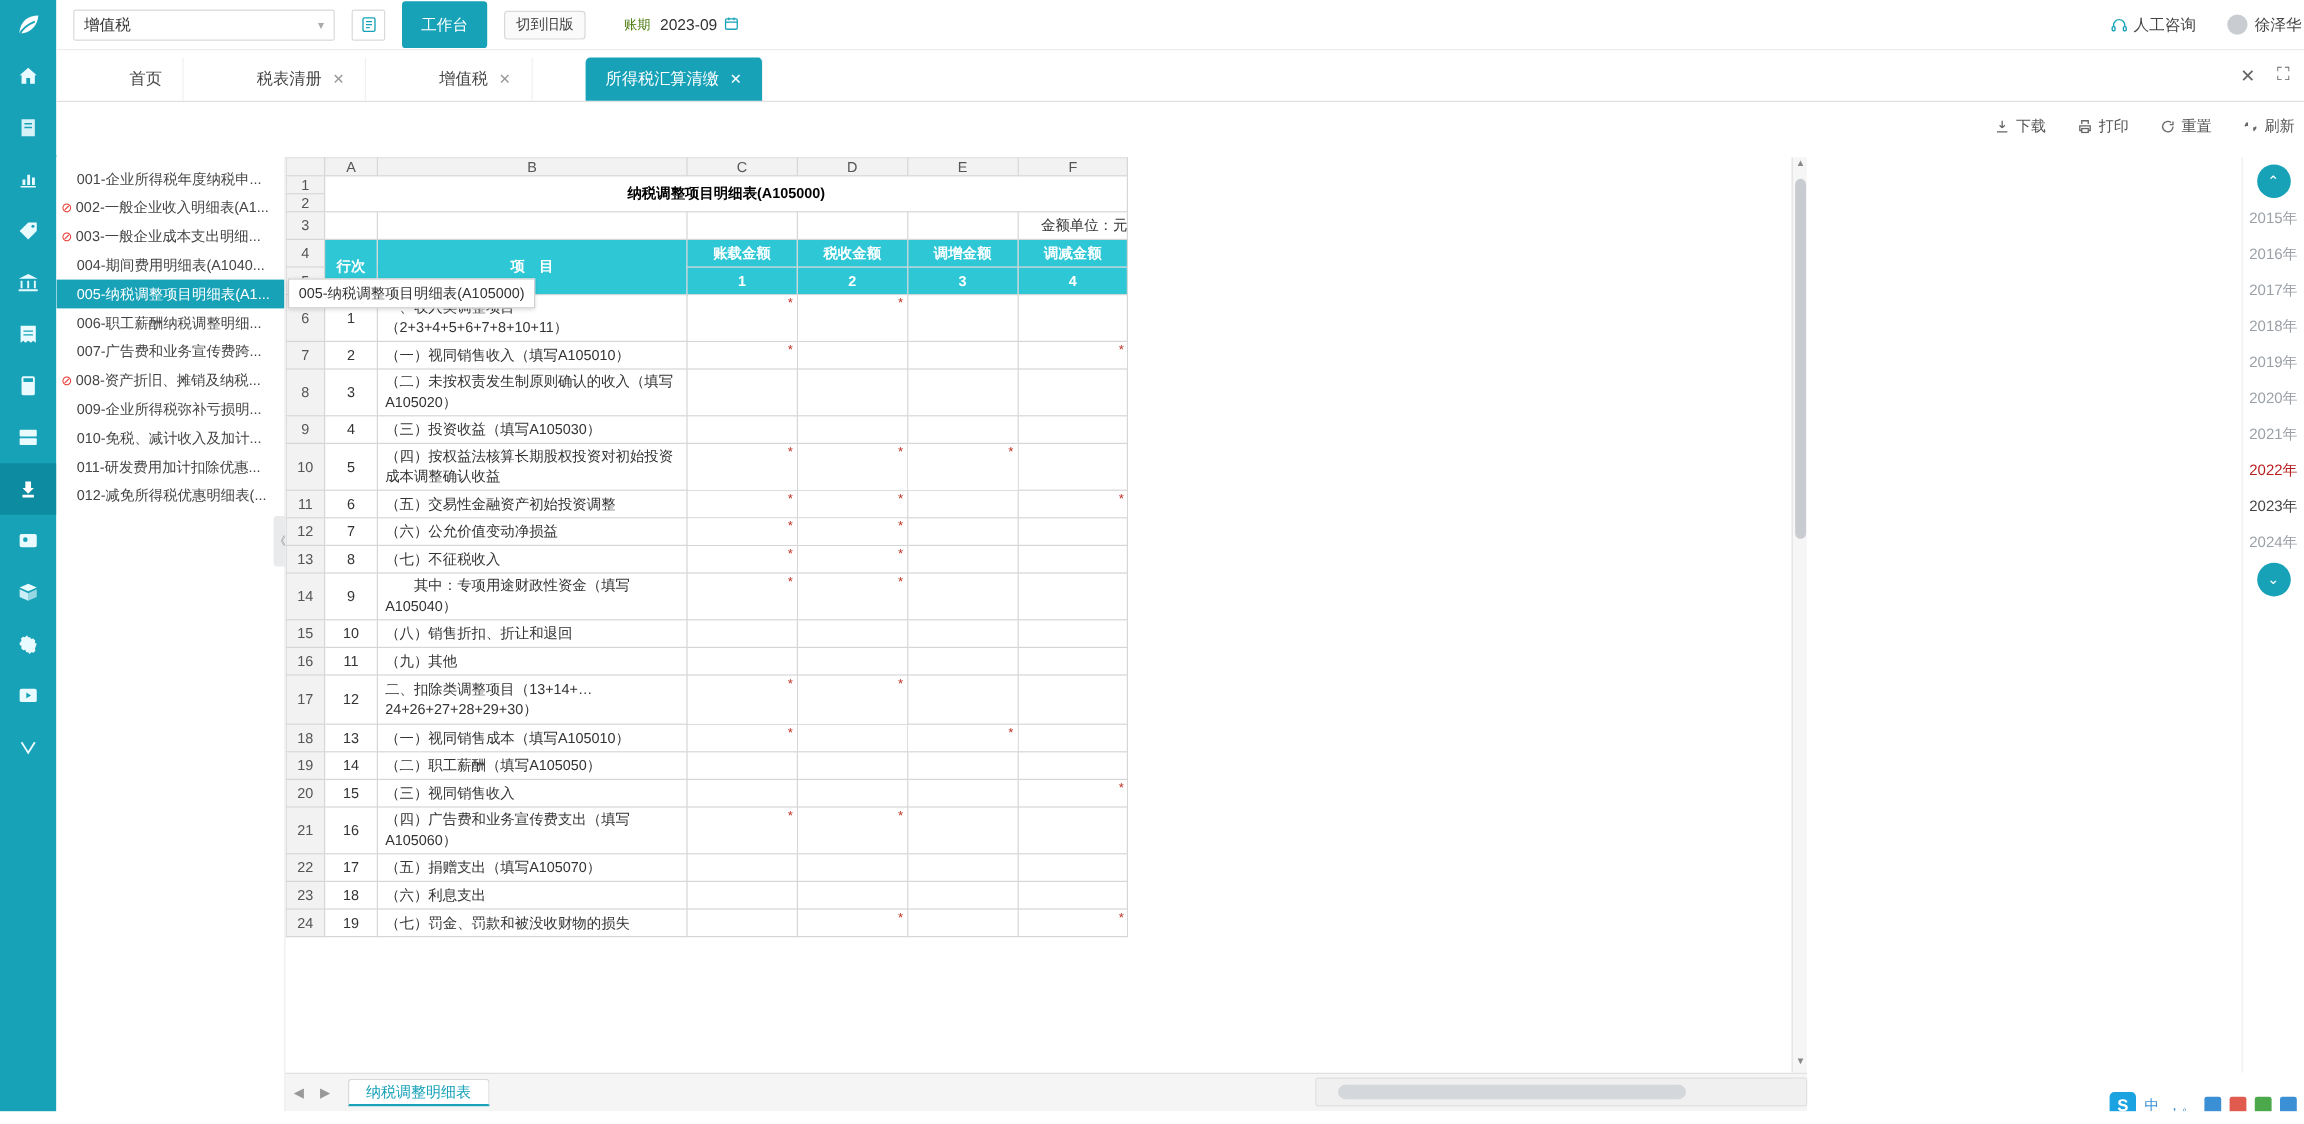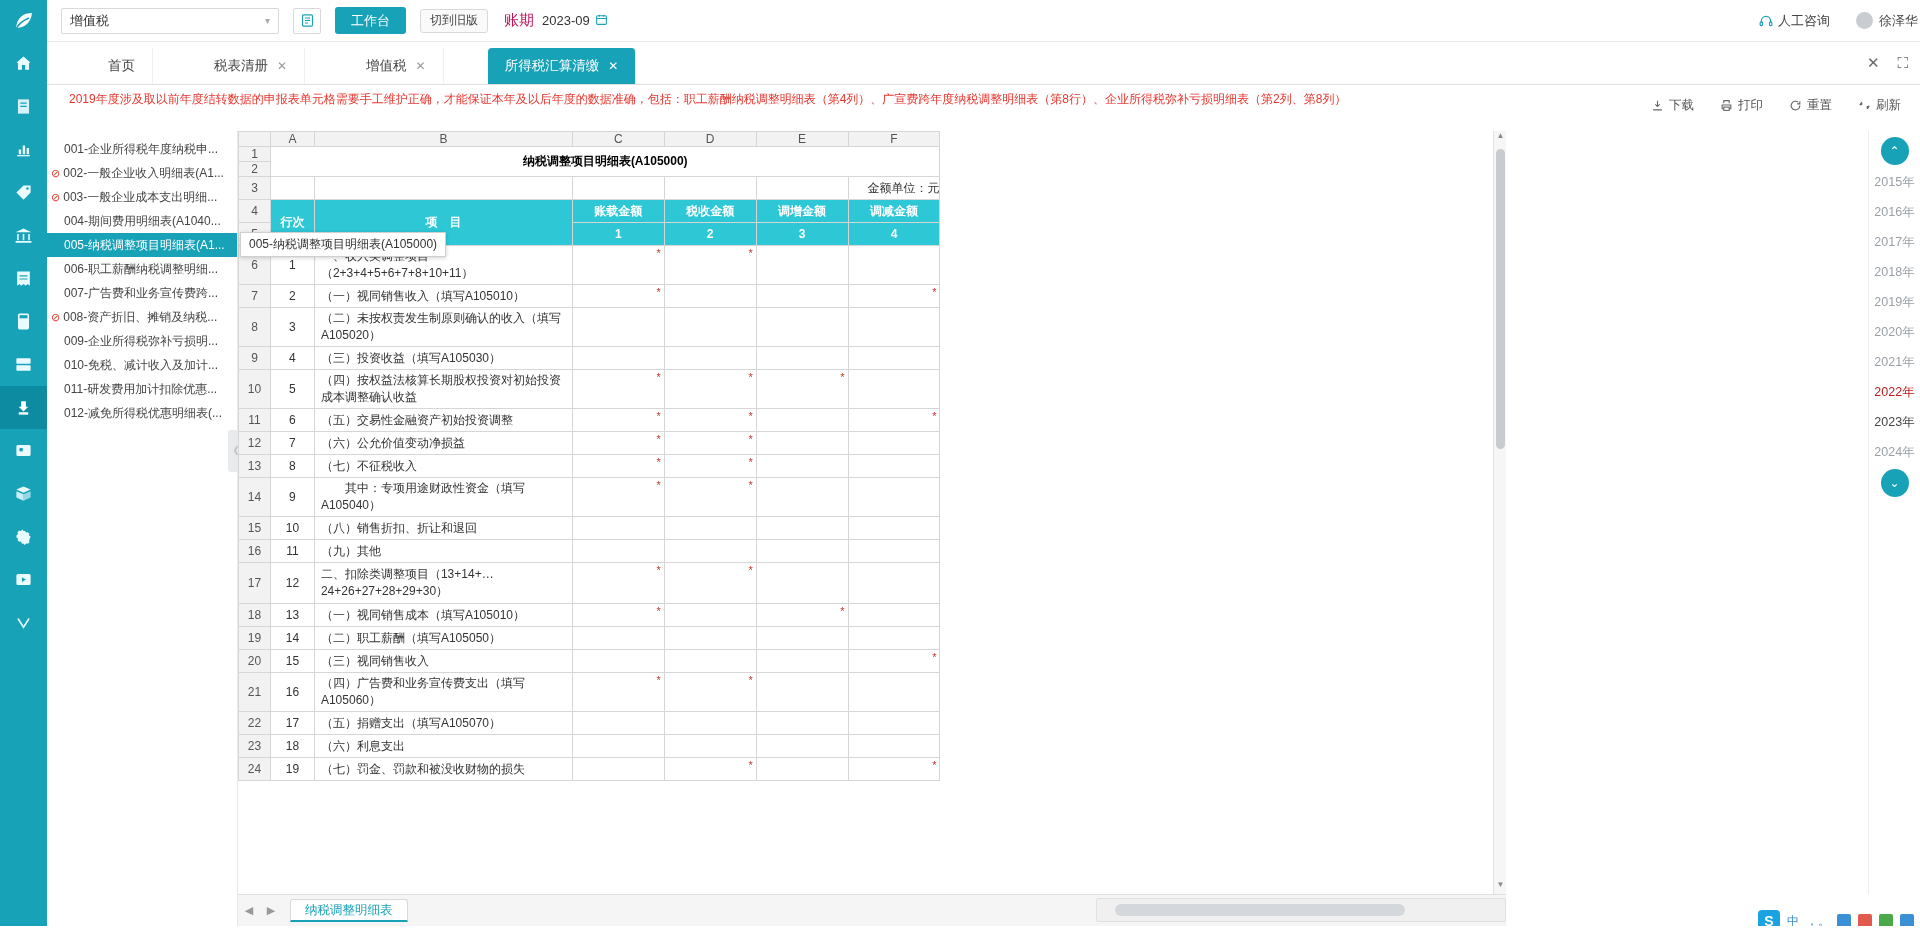--- a/index.html
+++ b/index.html
@@ -31,28 +31,28 @@
     margin-left:14px; width:218px; height:26px; border:1px solid #d9d9d9; border-radius:2px;
     display:flex; align-items:center; padding:0 8px; font-size:13px; color:#333; background:#fff;
     cursor:pointer; justify-content:space-between;
   }
   .sel-box .caret { color:#aaa; font-size:10px; }
   .icon-btn {
     width:28px; height:26px; margin-left:14px; border:1px solid #d9d9d9; border-radius:2px;
     display:flex; align-items:center; justify-content:center; color:#17a2b8; background:#fff; cursor:pointer;
   }
   .blue-btn {
-    margin-left:14px; height:27px; padding:0 16px; background:#17a2b8; color:#fff;
+    margin-left:14px; height:39px; padding:0 16px; background:#17a2b8; color:#fff;
     border-radius:3px; display:flex; align-items:center; font-size:13px; cursor:pointer;
   }
   .ghost-btn {
     margin-left:14px; height:24px; padding:0 9px; border:1px solid #d9d9d9; border-radius:3px;
     display:flex; align-items:center; font-size:12px; color:#444; background:#fafafa; cursor:pointer;
   }
-  .period-label { margin-left:16px; font-size:15px; color:#be185d; }
+  .period-label { margin-left:32px; font-size:11px; color:#4d7c0f; }
   .period-value { margin-left:8px; font-size:13px; color:#333; display:flex; align-items:center; cursor:pointer; }
   .period-value .cal { color:#17a2b8; margin-left:5px; }
   #topbar .right { margin-left:auto; display:flex; align-items:center; padding-right:2px; }
   .tb-link { display:flex; align-items:center; font-size:13px; color:#444; margin-left:26px; cursor:pointer; }
   .tb-link svg { margin-right:5px; }
   .avatar { width:17px; height:17px; border-radius:50%; background:#c9cdd2; margin-right:6px; }
   
   #tabbar {
     position:absolute; left:47px; top:42px; width:1873px; height:43px;
     background:#fff; border-bottom:1px solid #e0e0e0; display:flex; align-items:flex-end;
@@ -64,21 +64,21 @@
   .tab .x { margin-left:9px; color:#999; font-size:12px; }
   .tab.active { background:#17a2b8; color:#fff; border-radius:4px 4px 0 0; }
   .tab.active .x { color:#fff; }
   #tabbar .tb-right { margin-left:auto; display:flex; align-items:center; height:43px; padding-right:12px; }
   #tabbar .tb-right span { margin-left:18px; color:#666; cursor:pointer; font-size:15px; }
   
   #notice {
     position:absolute; left:47px; top:85px; width:1873px; height:44px; background:#fff;
     padding:6px 20px 0 22px; color:#e8352e; font-size:12px; line-height:17px;
   }
-  #notice .tools { position:absolute; right:19px; top:12px; display:flex; align-items:center; }
+  #notice .tools { position:absolute; right:8px; top:12px; display:flex; align-items:center; }
   #notice .tools div { margin-left:26px; color:#555; font-size:12.5px; display:flex; align-items:center; cursor:pointer; }
   #notice .tools svg { margin-right:5px; }
   
   #tree {
     position:absolute; left:47px; top:131px; width:191px; height:806px;
     background:#fff; border-right:1px solid #e8e8e8; padding-top:6px; overflow:hidden;
   }
   .tree-item {
     height:24px; display:flex; align-items:center; padding-left:4px; font-size:12px;
     color:#444; white-space:nowrap; cursor:pointer;
@@ -317,21 +317,20 @@
       <span>所得税汇算清缴</span>
       <span class="x">✕</span>
     </div>
   <div class="tb-right">
     <span>✕</span>
     <span>⛶</span>
   </div>
 </div>
 
 <div id="notice">
-  <div>2019年度涉及取以前年度结转数据的申报表单元格需要手工维护正确，才能保证本年及以后年度的数据准确，包括：职工薪酬纳税调整明细表（第4列）、广宣费跨年度纳税调整明细表（第8行）、企业所得税弥补亏损明细表（第2列、第8列）</div>
   <div class="tools">
     <div>
       <svg width="13" height="13" viewBox="0 0 24 24" fill="none" stroke="#666" stroke-width="2">
           <path d="M12 3v11m0 0l-4-4m4 4l4-4M4 20h16"></path>
         </svg>
       <span>下载</span>
     </div>
     <div>
       <svg width="13" height="13" viewBox="0 0 24 24" fill="none" stroke="#666" stroke-width="2">
           <path d="M7 8V3h10v5M7 18H4v-7h16v7h-3"></path>

